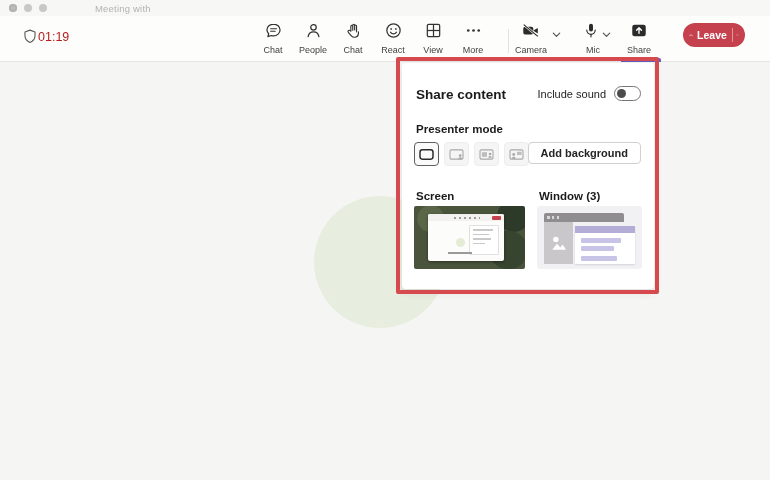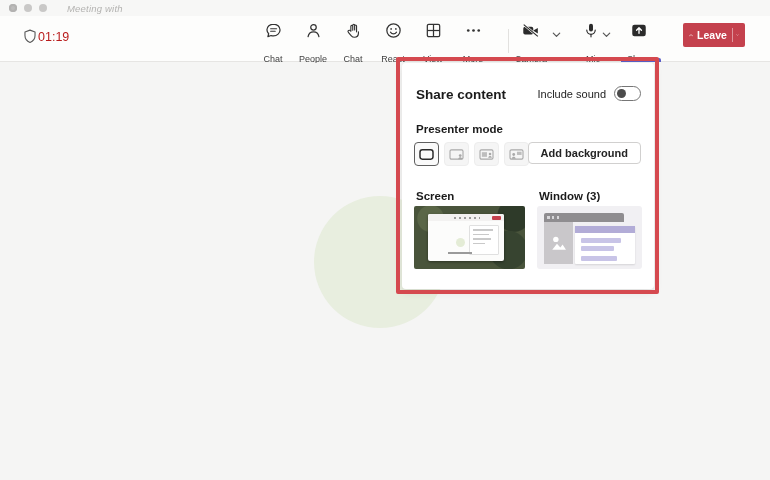--- a/index.html
+++ b/index.html
@@ -5,39 +5,39 @@
   * { margin:0; padding:0; box-sizing:border-box; }
   html,body { width:770px; height:480px; overflow:hidden;
     font-family:"Liberation Sans","DejaVu Sans",sans-serif; background:#f5f5f4; }
 
   
   .titlebar { position:absolute; left:0; top:0; width:770px; height:16px;
     background:#f7f7f6; display:flex; align-items:center; }
   .traffic { display:flex; gap:7px; margin-left:9px; }
   .traffic span { width:8px; height:8px; border-radius:50%; background:#c9c8c7; display:block; }
   .traffic span:first-child { background:#bdbcbb; box-shadow:inset 0 0 0 2px #b3b2b1; }
-  .win-title { margin-left:20px; font-size:9.5px; color:#b4b3b1; letter-spacing:.2px;font-style:italic; }
+  .win-title { margin-left:48px; font-size:9.5px; color:#b4b3b1; letter-spacing:.2px; }
 
   
   .toolbar { position:absolute; left:0; top:16px; width:770px; height:46px;
     background:#fdfdfc; border-bottom:1px solid #e6e5e3; }
   .timer { position:absolute; left:22px; top:12px; display:flex; align-items:center; 
     color:#b91c1c; font-size:12.5px; }
   .tb-group { position:absolute; top:5px; display:flex; }
-  .tb-item { width:40px; display:flex; flex-direction:column; align-items:center; gap:14px;
+  .tb-item { width:40px; display:flex; flex-direction:column; align-items:center; gap:5px;
     cursor:pointer; }
   .tb-item svg { display:block; }
   .tb-label { font-size:9px; color:#424242; }
   .tb-divider { position:absolute; left:508px; top:13px; width:1px; height:24px; background:#e2e1df; }
   .dev-group { position:absolute; top:5px; display:flex; align-items:flex-start; }
   .chev { margin-top:8px; margin-left:1px; margin-right:8px; }
   .share-underline { position:absolute; left:621px; bottom:-1px; width:40px; height:4px;
     background:#5b5fc7; border-radius:2px 2px 0 0; }
   .leave-btn { position:absolute; left:683px; top:7px; width:62px; height:24px;
-    background:#c4414d; border:none; border-radius:2px; display:flex; align-items:center;
+    background:#c4414d; border:none; border-radius:12px; display:flex; align-items:center;
     padding:0 6px; gap:4px; cursor:pointer; }
   .leave-btn .leave-text { color:#fff; font-size:10.5px; font-weight:bold; }
   .leave-div { width:1px; height:14px; background:rgba(255,255,255,.45); margin-left:1px; }
 
   
   .canvas { position:absolute; left:0; top:63px; width:770px; height:417px; background:#f5f5f4; }
   .green-circle { position:absolute; left:314px; top:133px; width:132px; height:132px;
     border-radius:50%; background:#e8eedf; }
   .waiting { position:absolute; left:0; top:283px; width:770px; text-align:center;
     font-size:17px; font-weight:bold; color:#1c1c1c; letter-spacing:.2px; }

